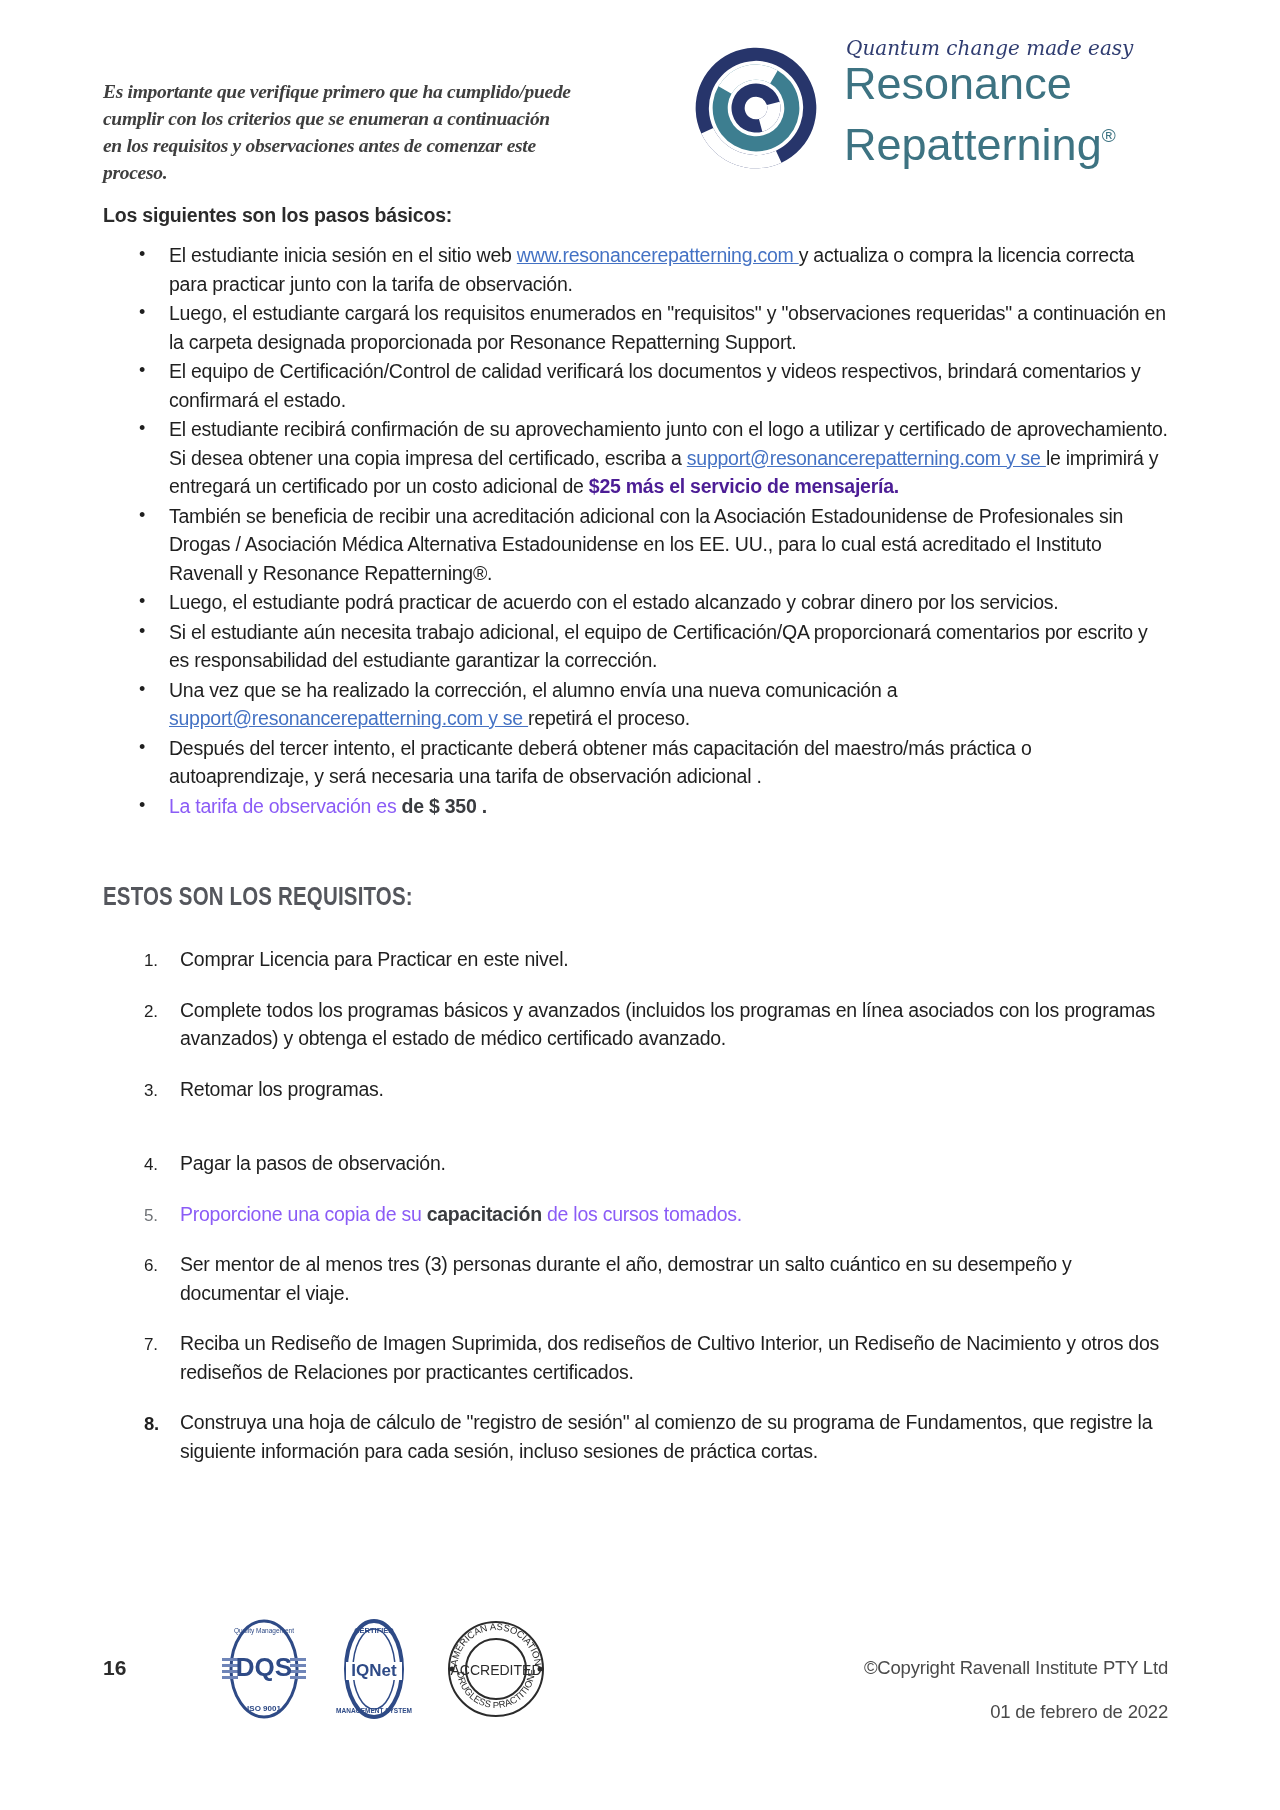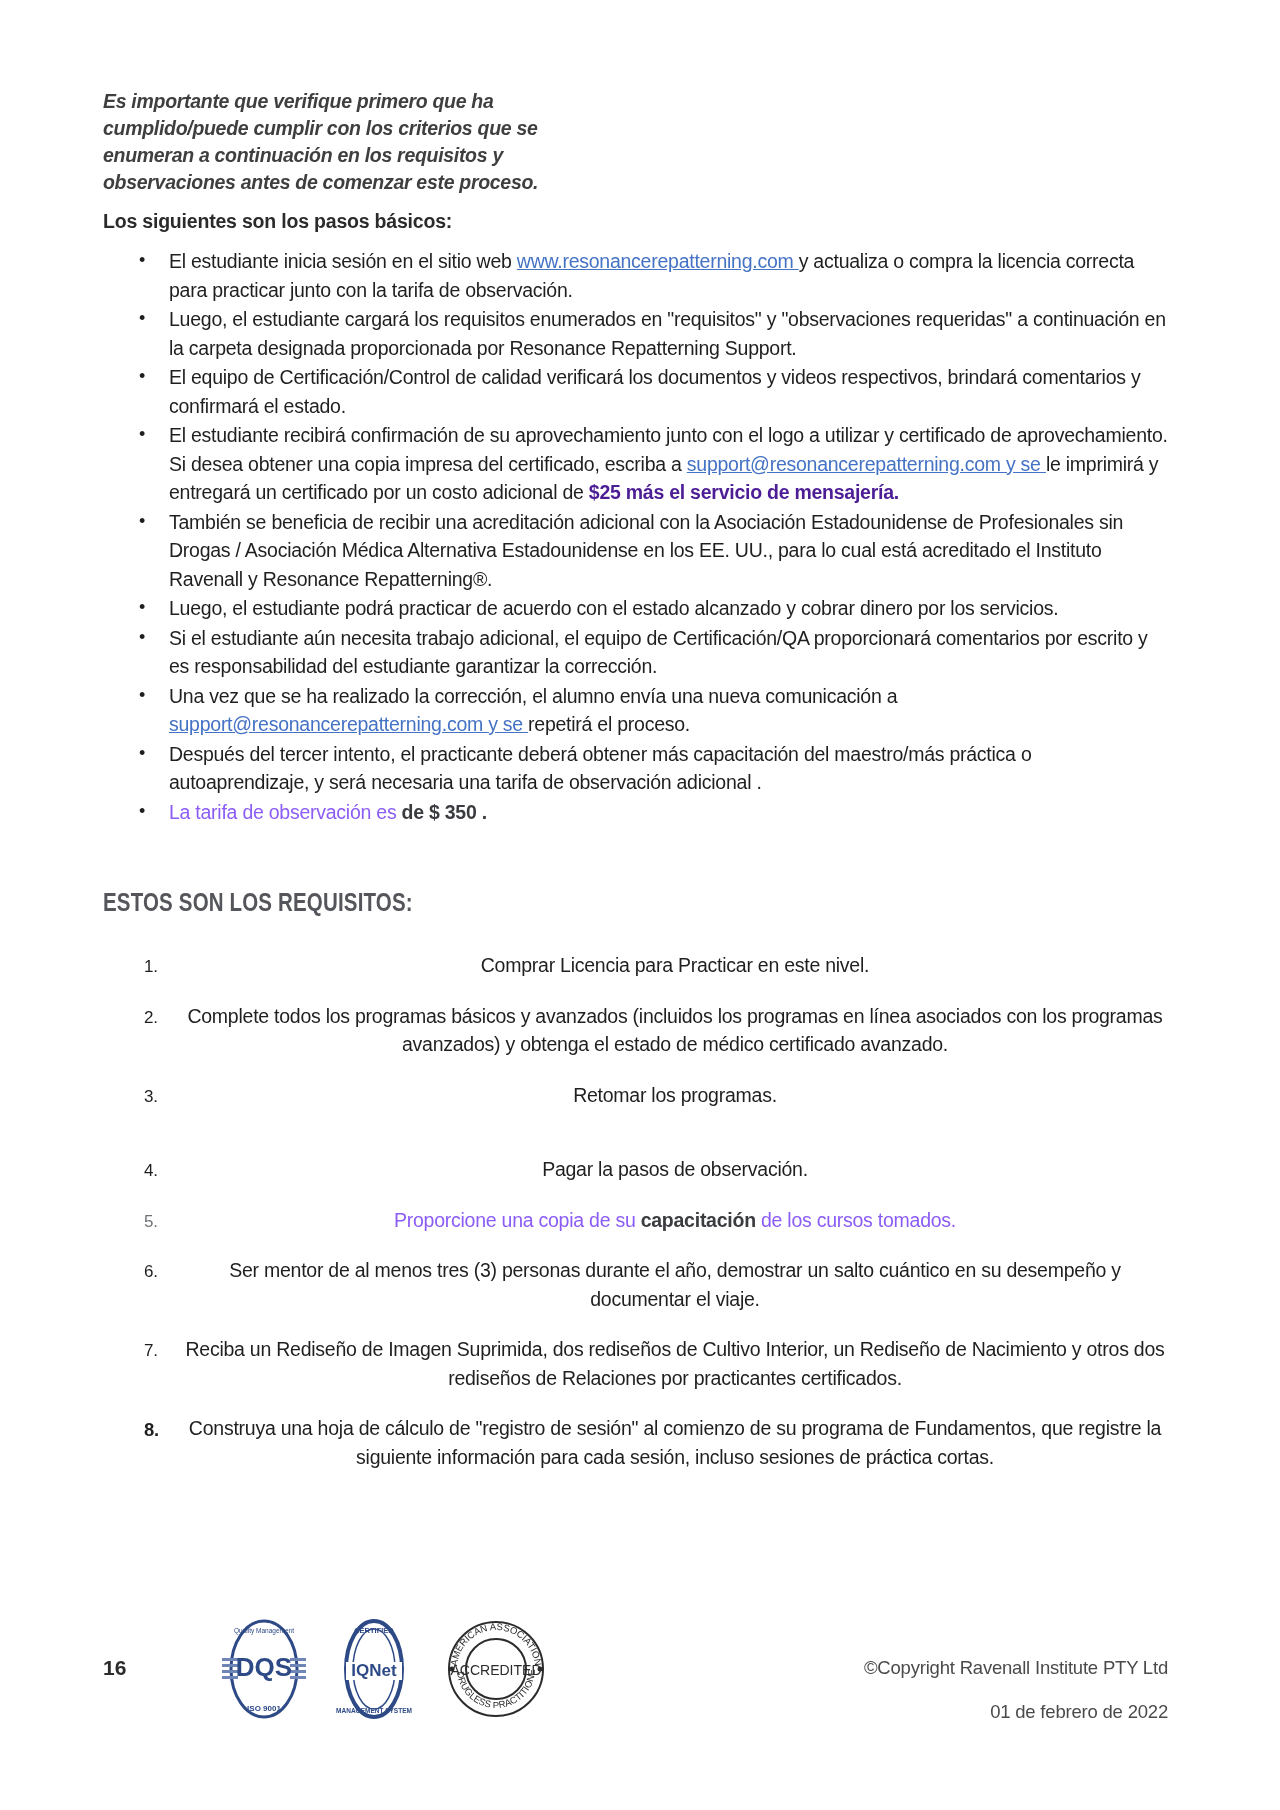--- a/index.html
+++ b/index.html
@@ -32,21 +32,22 @@
     min-height: 130px;
   }
   .intro-note {
     width: 470px;
     font-style: italic;
     font-weight: bold;
     font-size: 19.5px;
     line-height: 27px;
     color: #3f3f3f;
     letter-spacing: -0.3px;
-    margin-top: 28px;
+    margin-top: 18px;
+    font-family: Liberation Serif, serif;
   }
   .logo-block {
     position: absolute;
     right: 90px;
     top: 20px;
     width: 430px;
     height: 155px;
   }
   .logo-tag {
     position: absolute;
@@ -142,21 +143,20 @@
   }
   ol.reqs > li {
     position: relative;
     counter-increment: req;
     padding-left: 74px;
     font-size: 19.5px;
     line-height: 28.5px;
     color: #1f1f1f;
     margin-bottom: 22px;
     letter-spacing: -0.25px;
-    text-align: center;
   }
   ol.reqs > li::before {
     content: counter(req) ".";
     position: absolute;
     left: 38px;
     top: 2px;
     font-size: 17px;
     color: #1f1f1f;
   }
   ol.reqs > li.muted { color: #6f7276; }
@@ -201,20 +201,38 @@
   }
 </style>
 </head>
 <body>
 
 <div class="page">
 
   <div class="header">
     <div class="intro-note">Es importante que verifique primero que ha cumplido/puede cumplir con los criterios que se enumeran a continuación en los requisitos y observaciones antes de comenzar este proceso.</div>
 
+    <div class="logo-block">
+      <svg class="spiral" viewBox="0 0 140 140">
+        <path d="M70 6 A64 64 0 1 0 134 70 A64 64 0 0 0 70 6 Z
+                 M70 20 A50 50 0 1 1 20 70 A50 50 0 0 1 70 20 Z" fill="#27356b" fill-rule="evenodd" transform="rotate(-25 70 70)"></path>
+        <path d="M20 70 A50 50 0 0 0 70 120 L70 134 A64 64 0 0 1 6 70 Z" fill="#ffffff" transform="rotate(-25 70 70)"></path>
+        <path d="M70 24 A46 46 0 1 1 24 70 A46 46 0 0 1 70 24 Z
+                 M70 40 A30 30 0 1 0 100 70 A30 30 0 0 0 70 40 Z" fill="#3d7e90" fill-rule="evenodd" transform="rotate(120 70 70)"></path>
+        <path d="M24 70 A46 46 0 0 0 70 116 L70 100 A30 30 0 0 1 40 70 Z" fill="#ffffff" transform="rotate(120 70 70)"></path>
+        <path d="M70 44 A26 26 0 1 1 44 70 A26 26 0 0 1 70 44 Z
+                 M70 58 A12 12 0 1 0 82 70 A12 12 0 0 0 70 58 Z" fill="#27356b" fill-rule="evenodd" transform="rotate(255 70 70)"></path>
+        <path d="M44 70 A26 26 0 0 0 70 96 L70 82 A12 12 0 0 1 58 70 Z" fill="#ffffff" transform="rotate(255 70 70)"></path>
+      </svg>
+      <div class="logo-tag">Quantum change made easy</div>
+      <div class="logo-word">
+        <span>Resonance</span><br>
+        <span>Repatterning</span><span class="reg">®</span>
+      </div>
+    </div>
   </div>
 
   <div class="content">
 
     <p class="lead">Los siguientes son los pasos básicos:</p>
 
     <ul class="bullets" id="bullet-list">
         <li><span>El estudiante inicia sesión en el sitio web </span><a class="link" href="#">www.resonancerepatterning.com </a><span>y actualiza o compra la licencia correcta para practicar junto con la tarifa de observación.</span></li>
         <li><span>Luego, el estudiante cargará los requisitos enumerados en "requisitos" y "observaciones requeridas" a continuación en la carpeta designada proporcionada por Resonance Repatterning Support.</span></li>
         <li><span>El equipo de Certificación/Control de calidad verificará los documentos y videos respectivos, brindará comentarios y confirmará el estado.</span></li>

